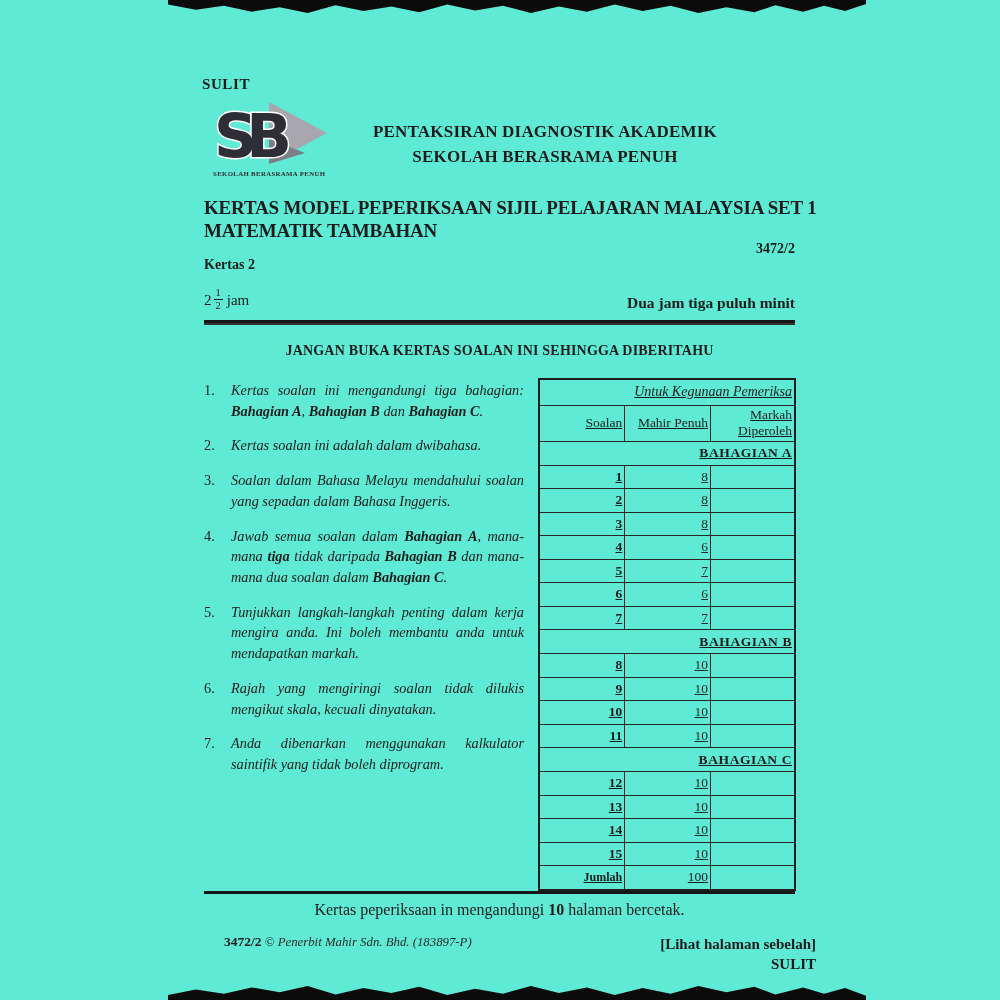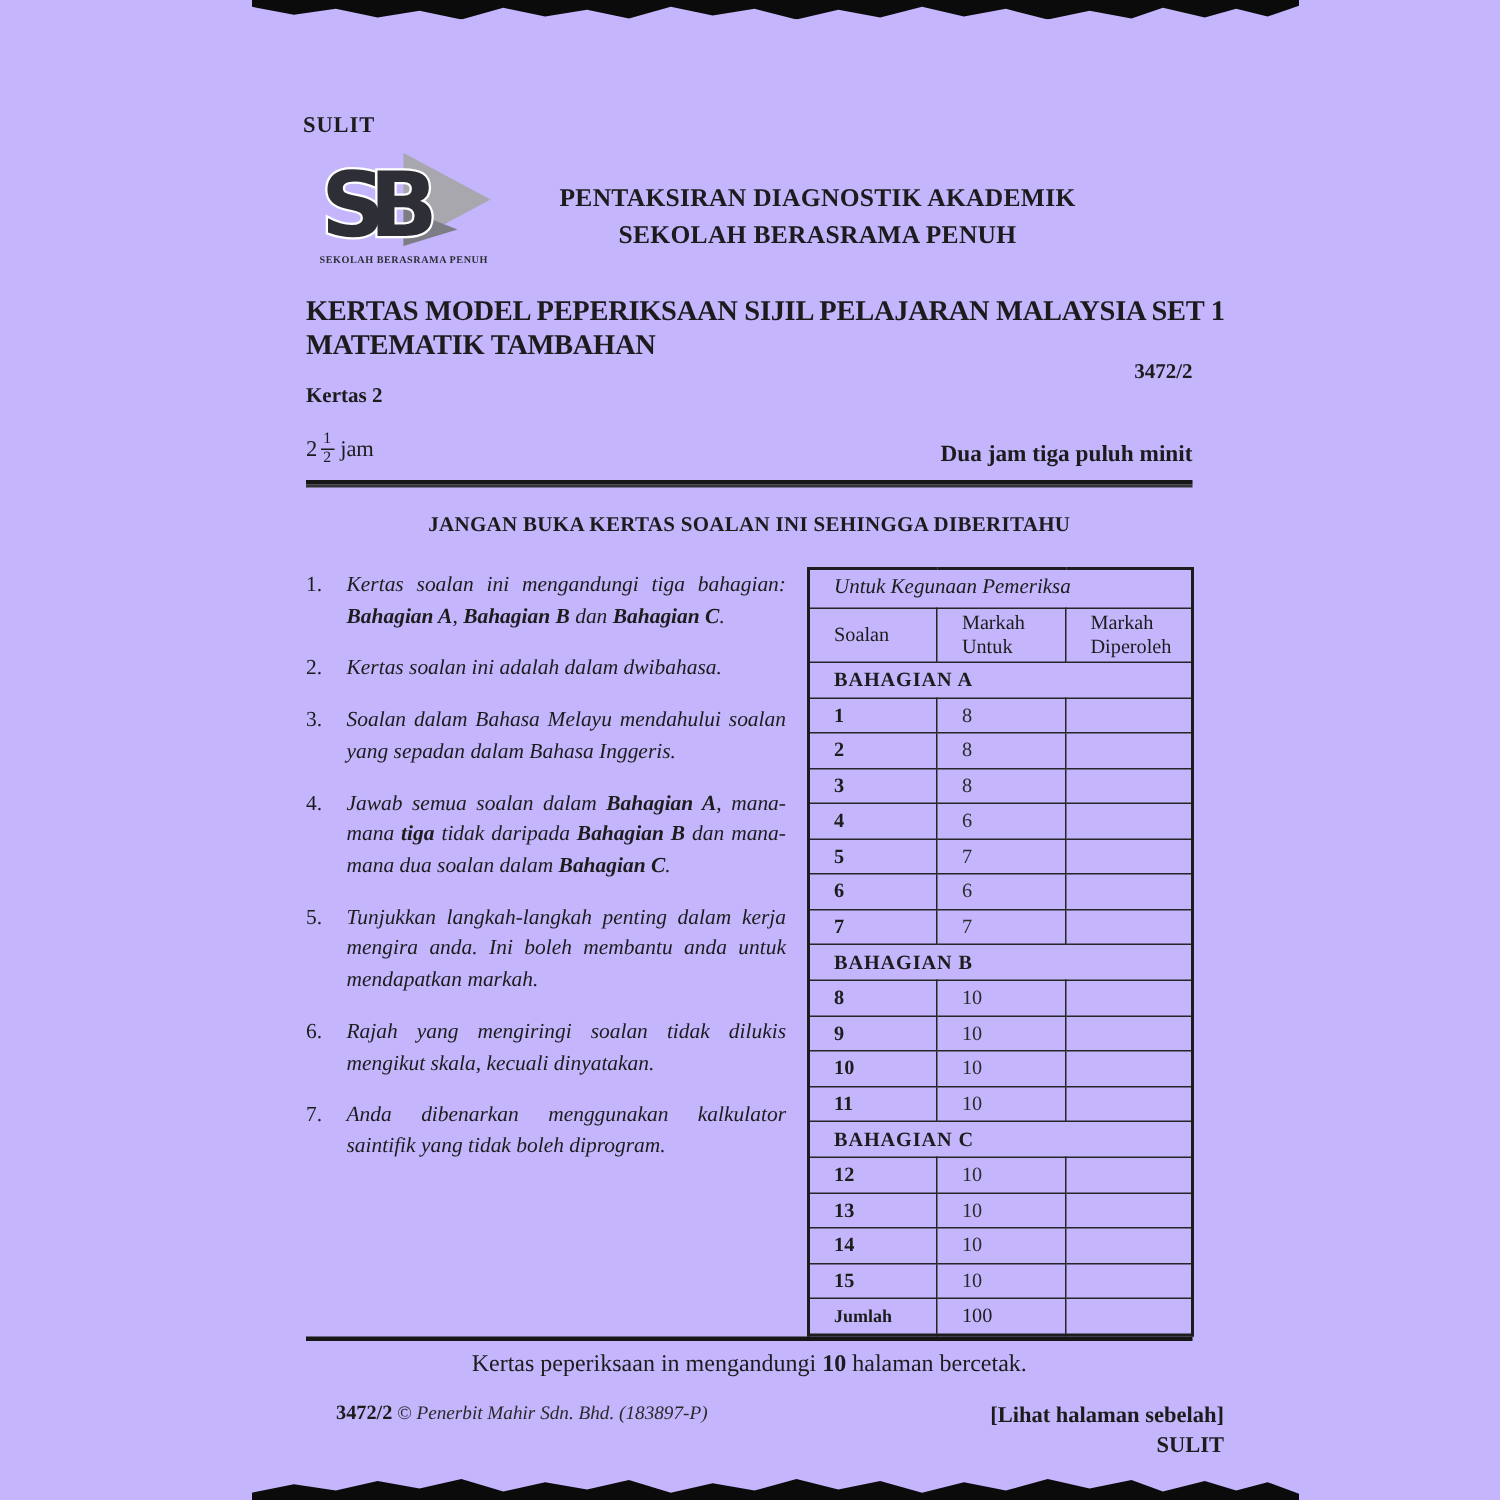--- a/index.html
+++ b/index.html
@@ -1,18 +1,18 @@
 <!DOCTYPE html>
 <html><head>
 <meta charset="utf-8">
 <style>
   * { margin:0; padding:0; box-sizing:border-box; }
   html,body { background:#ffffff; }
   body { font-family:"Liberation Serif", serif; color:#1c1c1c; }
-  .page { position:relative; width:1000px; height:1000px; background:#c4b5fd; overflow:hidden; }
+  .page { position:relative; width:1000px; height:1000px; background:#5eead4; overflow:hidden; }
 
   
   .jag { position:absolute; left:168px; width:698px; background:#0b0b0b; }
   .jag-top { top:0; height:13px;
     clip-path:polygon(0% 0%,100% 0%,100% 30%,97% 85%,94% 45%,91% 90%,87% 40%,84% 95%,80% 55%,76% 100%,72% 45%,68% 85%,64% 35%,60% 90%,56% 50%,52% 100%,48% 45%,44% 80%,40% 35%,36% 95%,32% 50%,28% 85%,24% 40%,20% 100%,16% 55%,12% 90%,8% 45%,4% 75%,0% 35%); }
   .jag-bottom { top:986px; height:14px;
     clip-path:polygon(0% 100%,100% 100%,100% 70%,97% 15%,94% 55%,91% 10%,87% 60%,84% 5%,80% 45%,76% 0%,72% 55%,68% 15%,64% 65%,60% 10%,56% 50%,52% 0%,48% 55%,44% 20%,40% 65%,36% 5%,32% 50%,28% 15%,24% 60%,20% 0%,16% 45%,12% 10%,8% 55%,4% 25%,0% 65%); }
 
   .sulit-top { position:absolute; left:202px; top:76px; font-weight:bold; font-size:15px; letter-spacing:0.6px; }
 
@@ -42,21 +42,21 @@
 
   
   .instructions { position:absolute; left:204px; top:380px; width:320px; }
   .inst-item { display:flex; margin-bottom:14px; font-size:14.3px; line-height:1.45; }
   .inst-num { flex:none; width:27px; font-style:normal; }
   .inst-text { flex:1; font-style:italic; text-align:justify; }
   .inst-text .bi { font-weight:bold; }
 
   
   .exam-table { position:absolute; left:538px; top:378px; width:258px; border-collapse:collapse; table-layout:fixed; }
-  .exam-table td, .exam-table th { border:1.5px solid #262626; text-align:left; vertical-align:middle; padding:1px 16px; }
+  .exam-table td, .exam-table th { border:1.5px solid #262626; text-align:right; vertical-align:middle; padding:1px 2px;text-decoration:underline; }
   .exam-table { border:2px solid #1d1d1d; }
   .tbl-title td { font-style:italic; font-size:14px; height:26px; font-weight:normal; }
   .tbl-head td { font-size:13.5px; height:36px; line-height:1.18; }
   .section-row td { font-weight:bold; font-size:13.5px; letter-spacing:0.6px; height:24px; }
   .data-row { height:23.5px; }
   .data-row .q { font-weight:bold; font-size:13.5px; }
   .data-row .m { font-size:13.5px; color:#2a2a2a; }
   .total-row { height:24px; }
   .total-row .q { font-weight:bold; font-size:12px; }
   .total-row .m { font-size:13.5px; }
@@ -155,21 +155,21 @@
         <col style="width:33.5%">
         <col style="width:33.5%">
         <col style="width:33%">
       </colgroup>
     <tbody>
       <tr class="tbl-title">
         <td colspan="3">Untuk Kegunaan Pemeriksa</td>
       </tr>
       <tr class="tbl-head">
         <td>Soalan</td>
-        <td>Markah Untuk</td>
+        <td>Mahir Penuh</td>
         <td>Markah Diperoleh</td>
       </tr>
     </tbody>
     <tbody>
         <tr class="section-row">
           <td colspan="3">BAHAGIAN A</td>
         </tr>
         <tr class="data-row">
           <td class="q">1</td>
           <td class="m">8</td>

